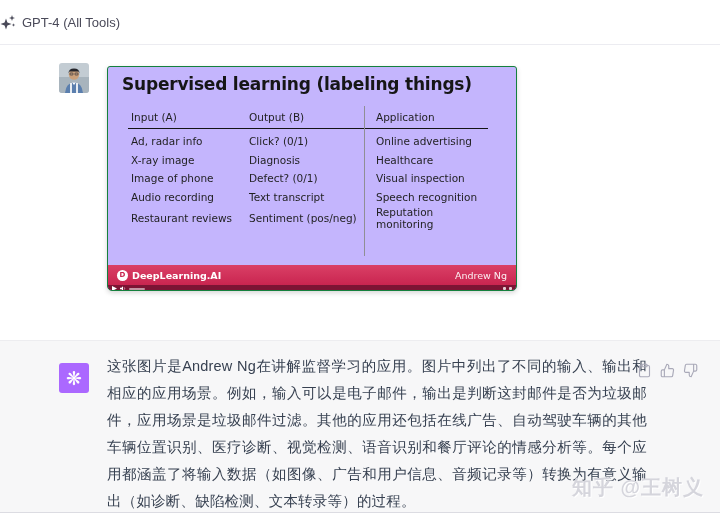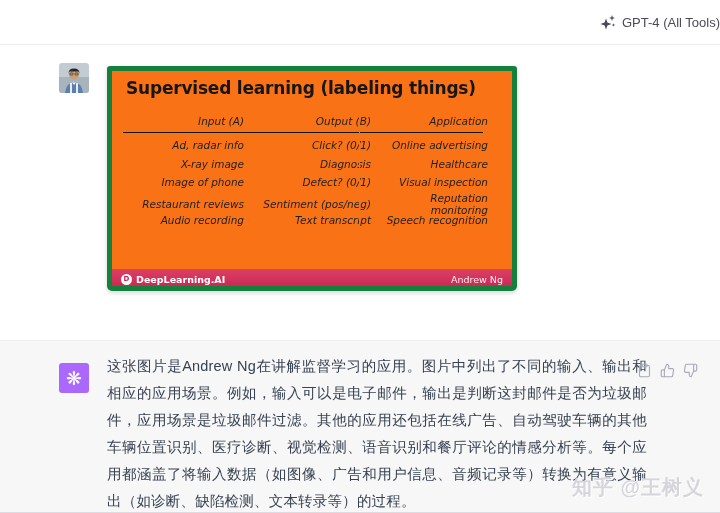--- a/index.html
+++ b/index.html
@@ -5,44 +5,43 @@
   * { box-sizing: border-box; margin: 0; padding: 0; }
   html,body { width:720px; height:513px; overflow:hidden; }
   body {
     font-family:"Liberation Sans", sans-serif;
     background:#ffffff; color:#343541; position:relative;
   }
 
   
   .header {
     height:45px; border-bottom:1px solid #ececf1;
-    display:flex; align-items:center; justify-content:flex-end; gap:6px;
+    display:flex; align-items:center; justify-content:flex-start; gap:6px;
     color:#4a4a59; font-size:13px; font-weight:500; background:#fff;
   }
   .sparkle-svg { display:block; }
 
   
   .user-section { height:295px; padding:21px 0 0 59px; display:flex; background:#fff; }
   .avatar { width:30px; height:30px; border-radius:3px; overflow:hidden; flex:0 0 30px; }
   .user-avatar { margin-top:-3px; }
   .msg-col { margin-left:18px; }
 
   
   .slide {
-    position:relative; width:410px; height:225px; background:#f97316;
-    border:5px solid #15803d; border-radius:3px 3px 5px 5px; overflow:hidden;
+    position:relative; width:410px; height:225px; background:#c4b5fd;
+    border:1px solid #15803d; border-radius:3px 3px 5px 5px; overflow:hidden;
     box-shadow:0 2px 5px rgba(0,0,0,.16);
     font-family:"DejaVu Sans", sans-serif;
-    text-align:right;
   }
   .slide-title {
     position:absolute; left:14px; top:7px; font-size:17px; font-weight:600;
     color:#161616; letter-spacing:-0.2px;
   }
-  .tbl { position:absolute; left:14px; top:42px; width:362px; font-size:10.5px; color:#1f1f1f;font-style:italic; }
+  .tbl { position:absolute; left:23px; top:42px; width:362px; font-size:10.5px; color:#1f1f1f; }
   .tbl-row { display:grid; grid-template-columns:118px 127px auto; height:18.6px; align-items:center; }
   .tbl-header { height:16px; }
   .tbl-underline { width:360px; margin-left:-3px; border-bottom:1.5px solid #141414; margin-top:3px; margin-bottom:3px; }
   .tbl-divider { position:absolute; left:233px; top:-3px; height:150px; border-left:1px solid #8f8f94; }
 
   .slide-bar {
     position:absolute; left:0; right:0; top:198px; height:20px;
     background:linear-gradient(180deg,#da4066 0%,#c92550 100%);
     display:flex; align-items:center; padding:0 9px; color:#fff;
   }
@@ -136,28 +135,28 @@
           <span>X-ray image</span>
           <span>Diagnosis</span>
           <span>Healthcare</span>
         </div>
         <div class="tbl-row">
           <span>Image of phone</span>
           <span>Defect? (0/1)</span>
           <span>Visual inspection</span>
         </div>
         <div class="tbl-row">
+          <span>Audio recording</span>
+          <span>Text transcript</span>
+          <span>Speech recognition</span>
+        </div>
+        <div class="tbl-row">
           <span>Restaurant reviews</span>
           <span>Sentiment (pos/neg)</span>
           <span>Reputation monitoring</span>
-        </div>
-        <div class="tbl-row">
-          <span>Audio recording</span>
-          <span>Text transcript</span>
-          <span>Speech recognition</span>
         </div>
       </div>
 
       <div class="slide-bar">
         <span class="brand-wrap">
           <span class="dl-logo">D</span>
           <span>DeepLearning.AI</span>
         </span>
         <span class="presenter">Andrew Ng</span>
       </div>

